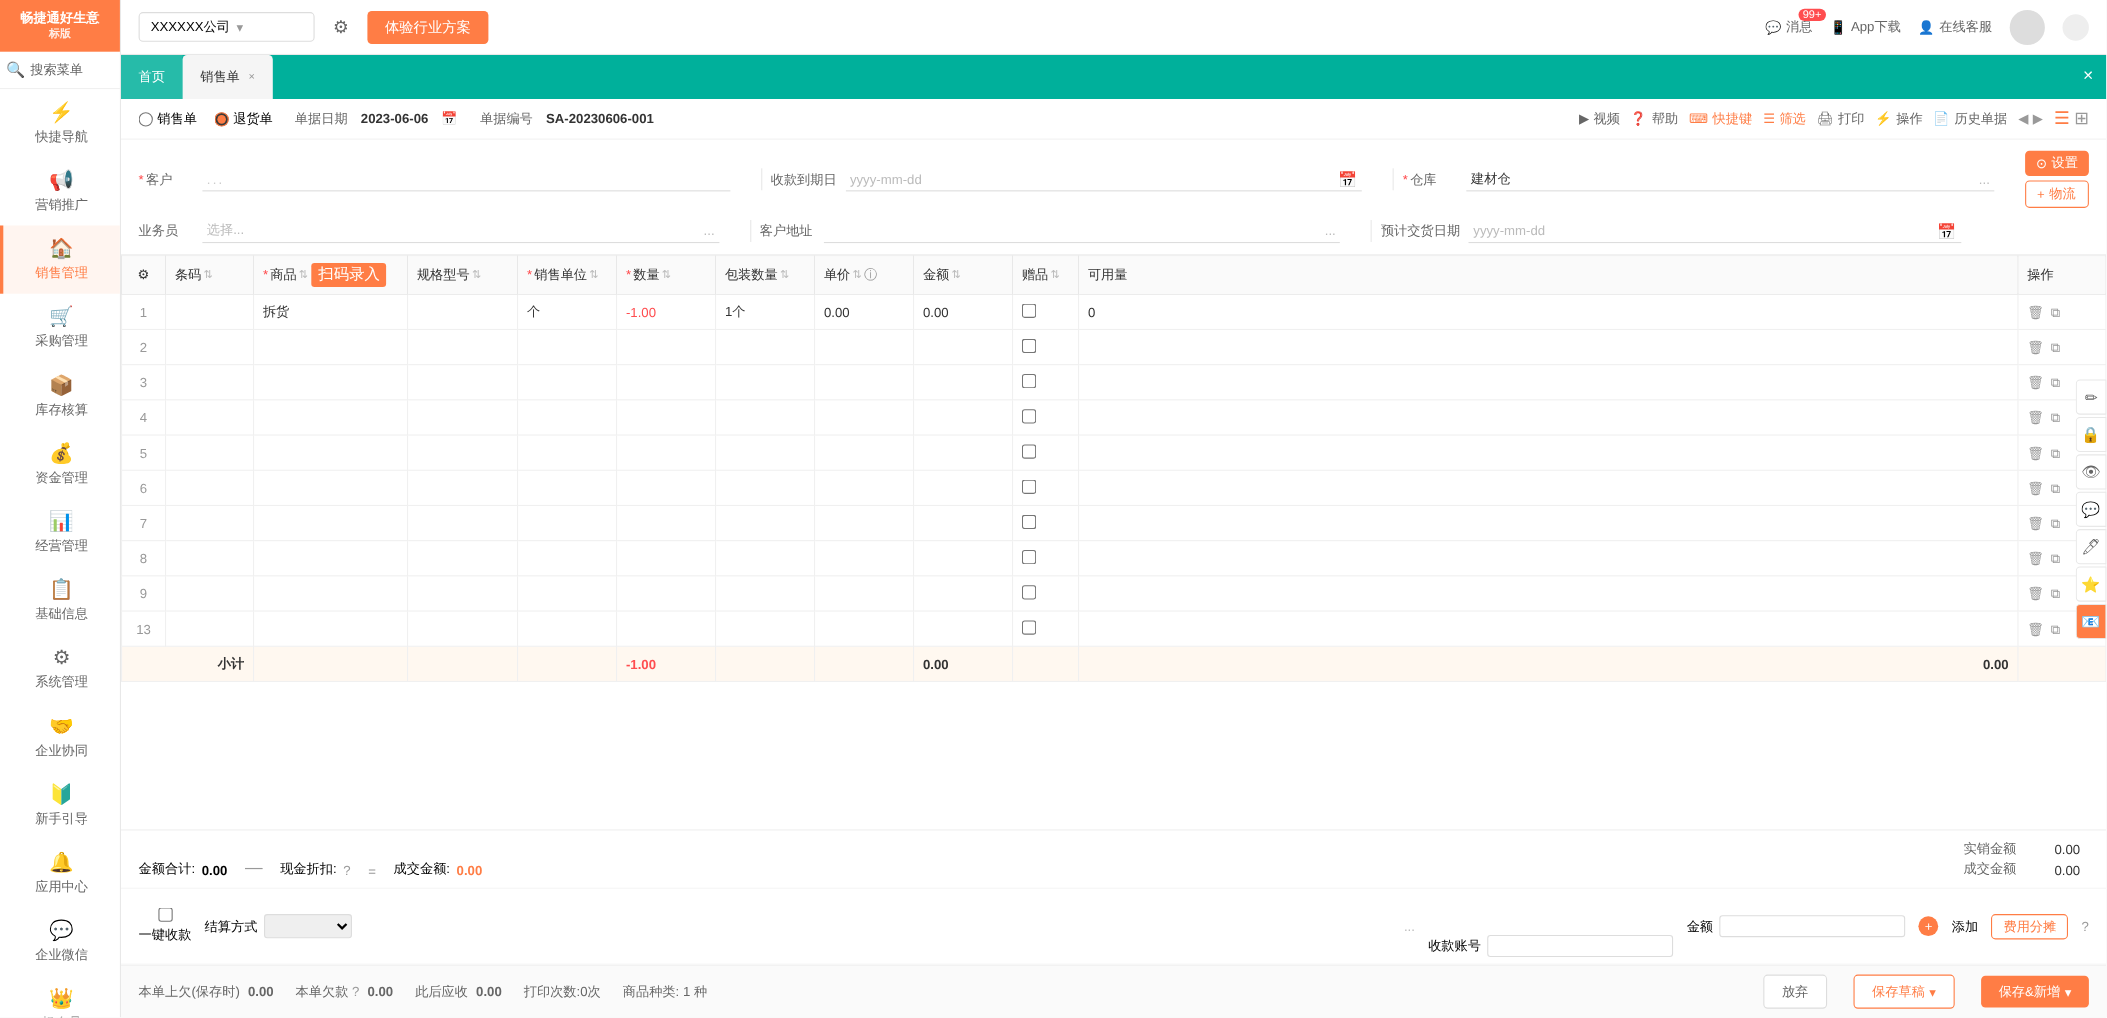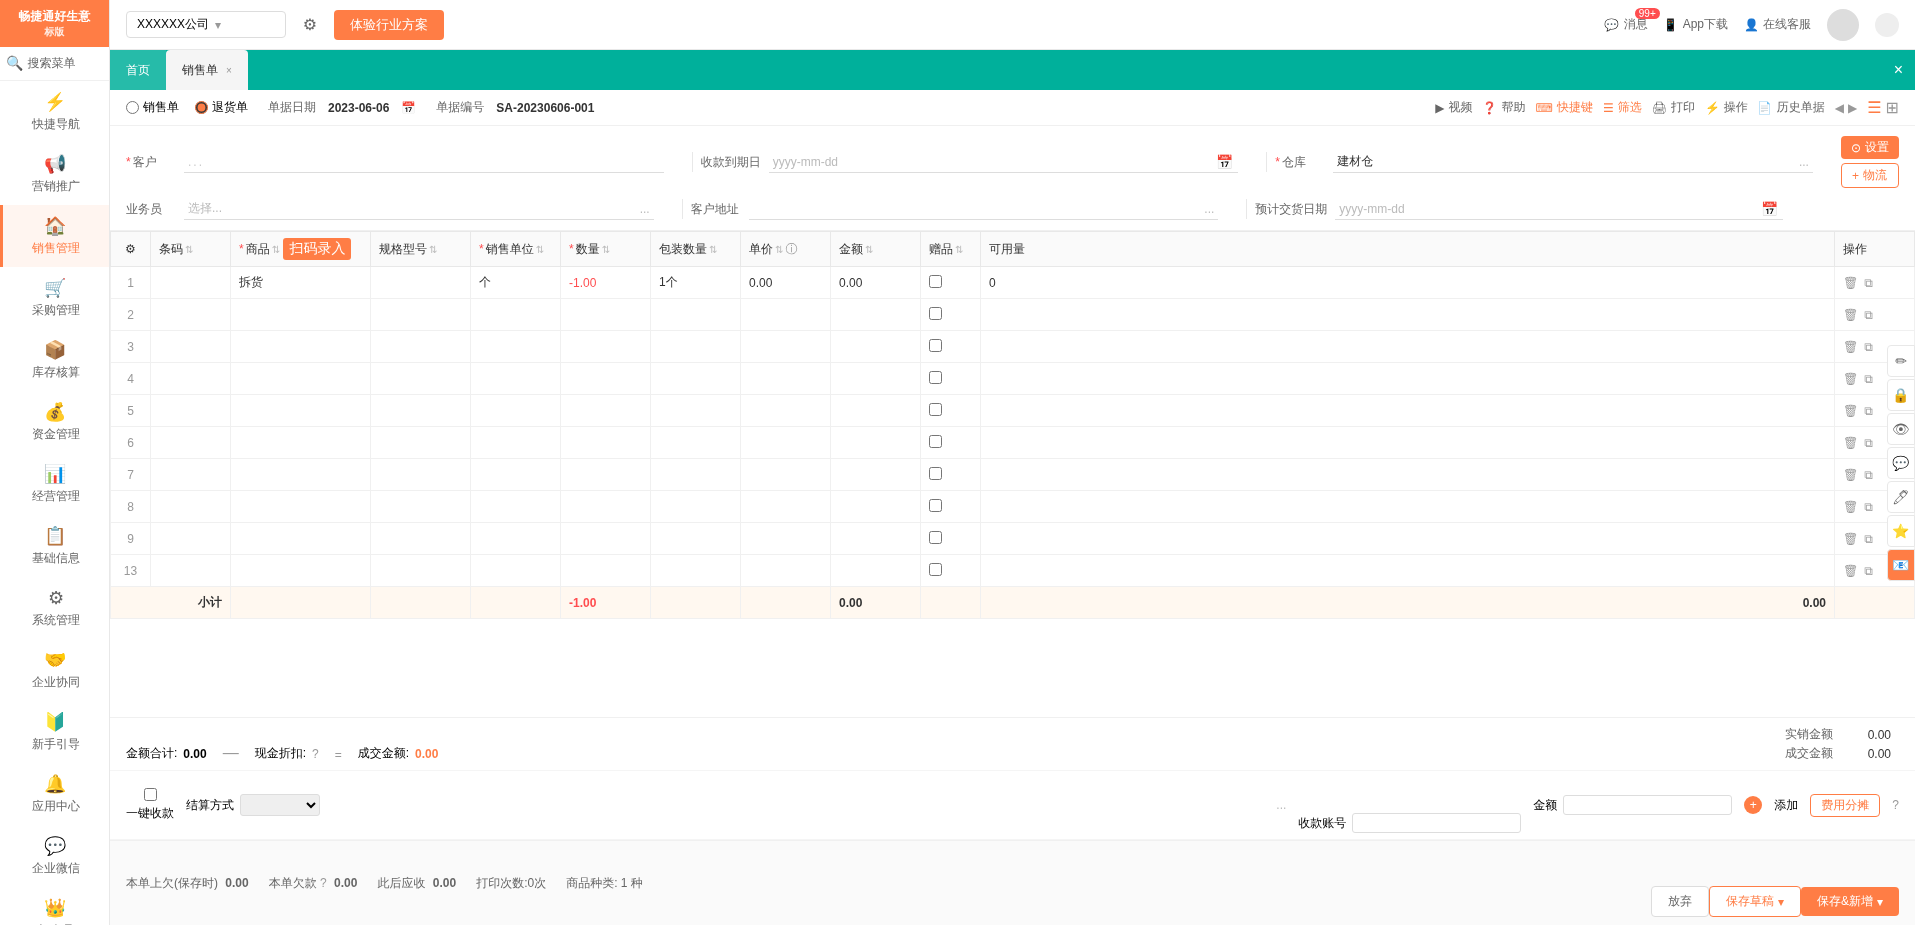--- a/index.html
+++ b/index.html
@@ -89,21 +89,21 @@
     
     .footer-area { background: #fff; border-top: 1px solid #f0f0f0; }
     .summary-row { display: flex; align-items: flex-end; padding: 8px 16px; gap: 16px; border-bottom: 1px solid #f5f5f5; }
     .summary-item { display: flex; align-items: center; gap: 6px; }
     .payment-row { display: flex; align-items: center; padding: 6px 16px; gap: 12px; border-bottom: 1px solid #f5f5f5; }
     .checkbox-item { display: flex; align-items: center; gap: 4px; flex-direction: column; }
     .add-btn { background: #ff7d45; color: #fff; border: none; border-radius: 50%; width: 18px; height: 18px; cursor: pointer; display: flex; align-items: center; justify-content: center; font-size: 14px; line-height: 1; }
     .fee-btn { border: 1px solid #ff7d45; color: #ff7d45; background: #fff; border-radius: 4px; padding: 2px 10px; cursor: pointer; font-size: 12px; }
     .action-bar { display: flex; align-items: center; padding: 8px 16px; justify-content: space-between; background: #fafafa; border-top: 1px solid #f0f0f0; }
     .action-bar-left { display: flex; align-items: center; gap: 20px; color: #666; font-size: 12px; }
-    .action-bar-right { display: flex; align-items: center; gap: 0; margin-top: 37px; }
+    .action-bar-right { display: flex; align-items: center; gap: 24px; }
     .amount-display { display: flex; flex-direction: column; align-items: flex-end; gap: 2px; font-size: 12px; color: #666; margin-right: 8px; }
     .amount-display .row { display: flex; gap: 8px; align-items: center; }
     .amount-display .val { color: #333; min-width: 50px; text-align: right; }
     .abandon-btn { border: 1px solid #ddd; background: #fff; color: #666; border-radius: 4px; padding: 6px 16px; cursor: pointer; }
     .save-draft-btn { border: 1px solid #ff7d45; background: #fff; color: #ff7d45; border-radius: 4px; padding: 6px 16px; cursor: pointer; display: flex; align-items: center; gap: 4px; }
     .save-new-btn { background: #ff7d45; color: #fff; border: none; border-radius: 4px; padding: 6px 16px; cursor: pointer; display: flex; align-items: center; gap: 4px; }
 
     
     .right-float { position: fixed; right: 0; top: 50%; transform: translateY(-50%); display: flex; flex-direction: column; gap: 2px; z-index: 100; }
     .float-btn { width: 28px; height: 32px; background: #fff; border: 1px solid #e8e8e8; display: flex; align-items: center; justify-content: center; cursor: pointer; color: #666; font-size: 14px; border-radius: 4px 0 0 4px; }

